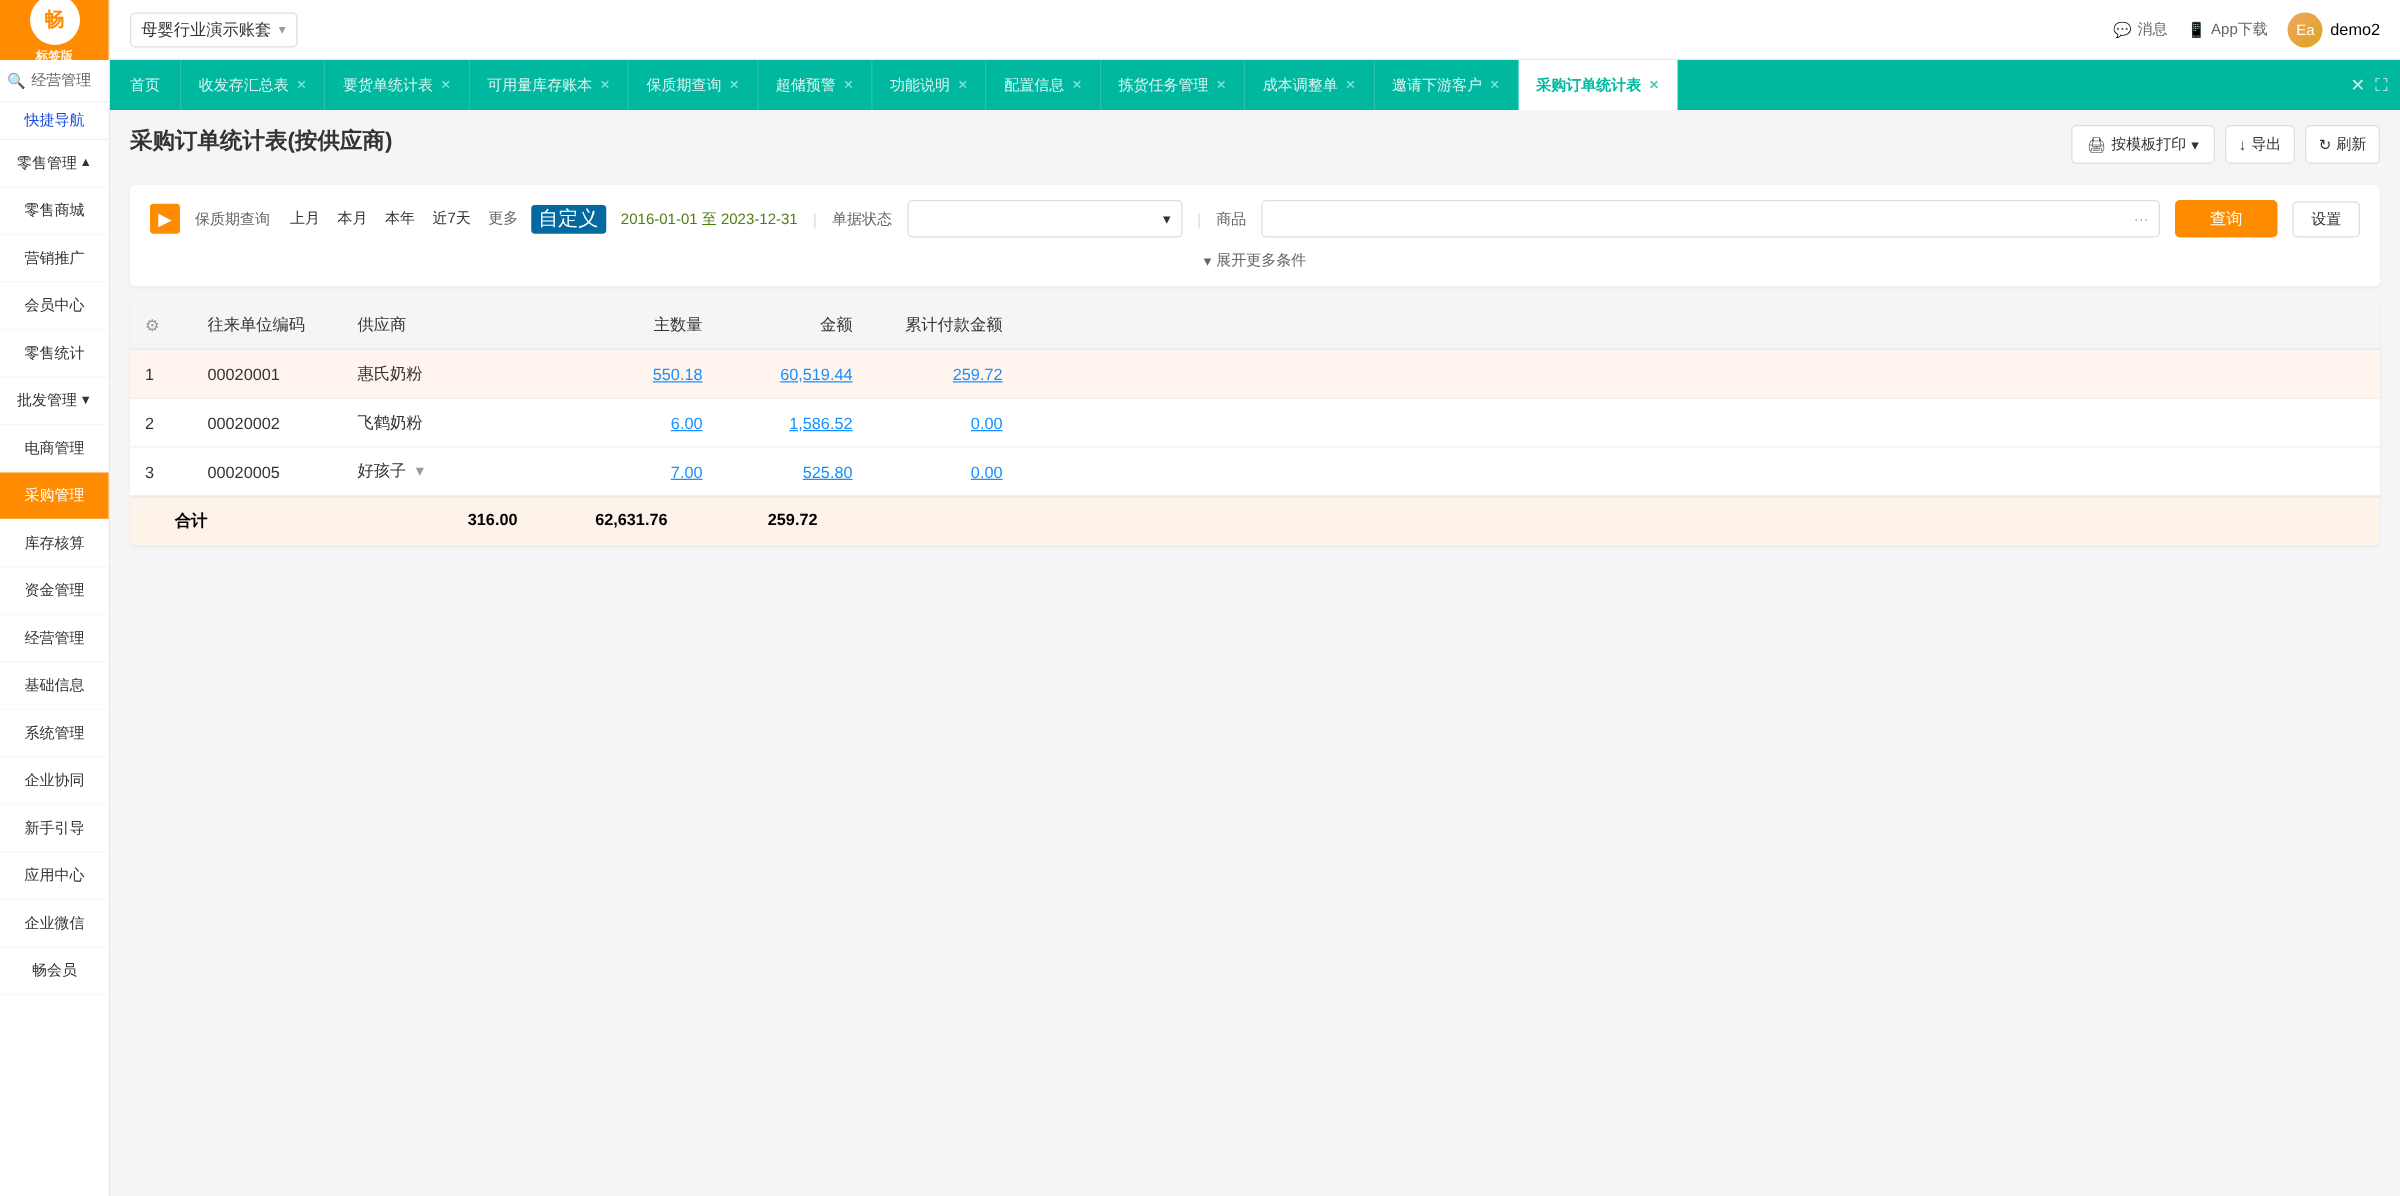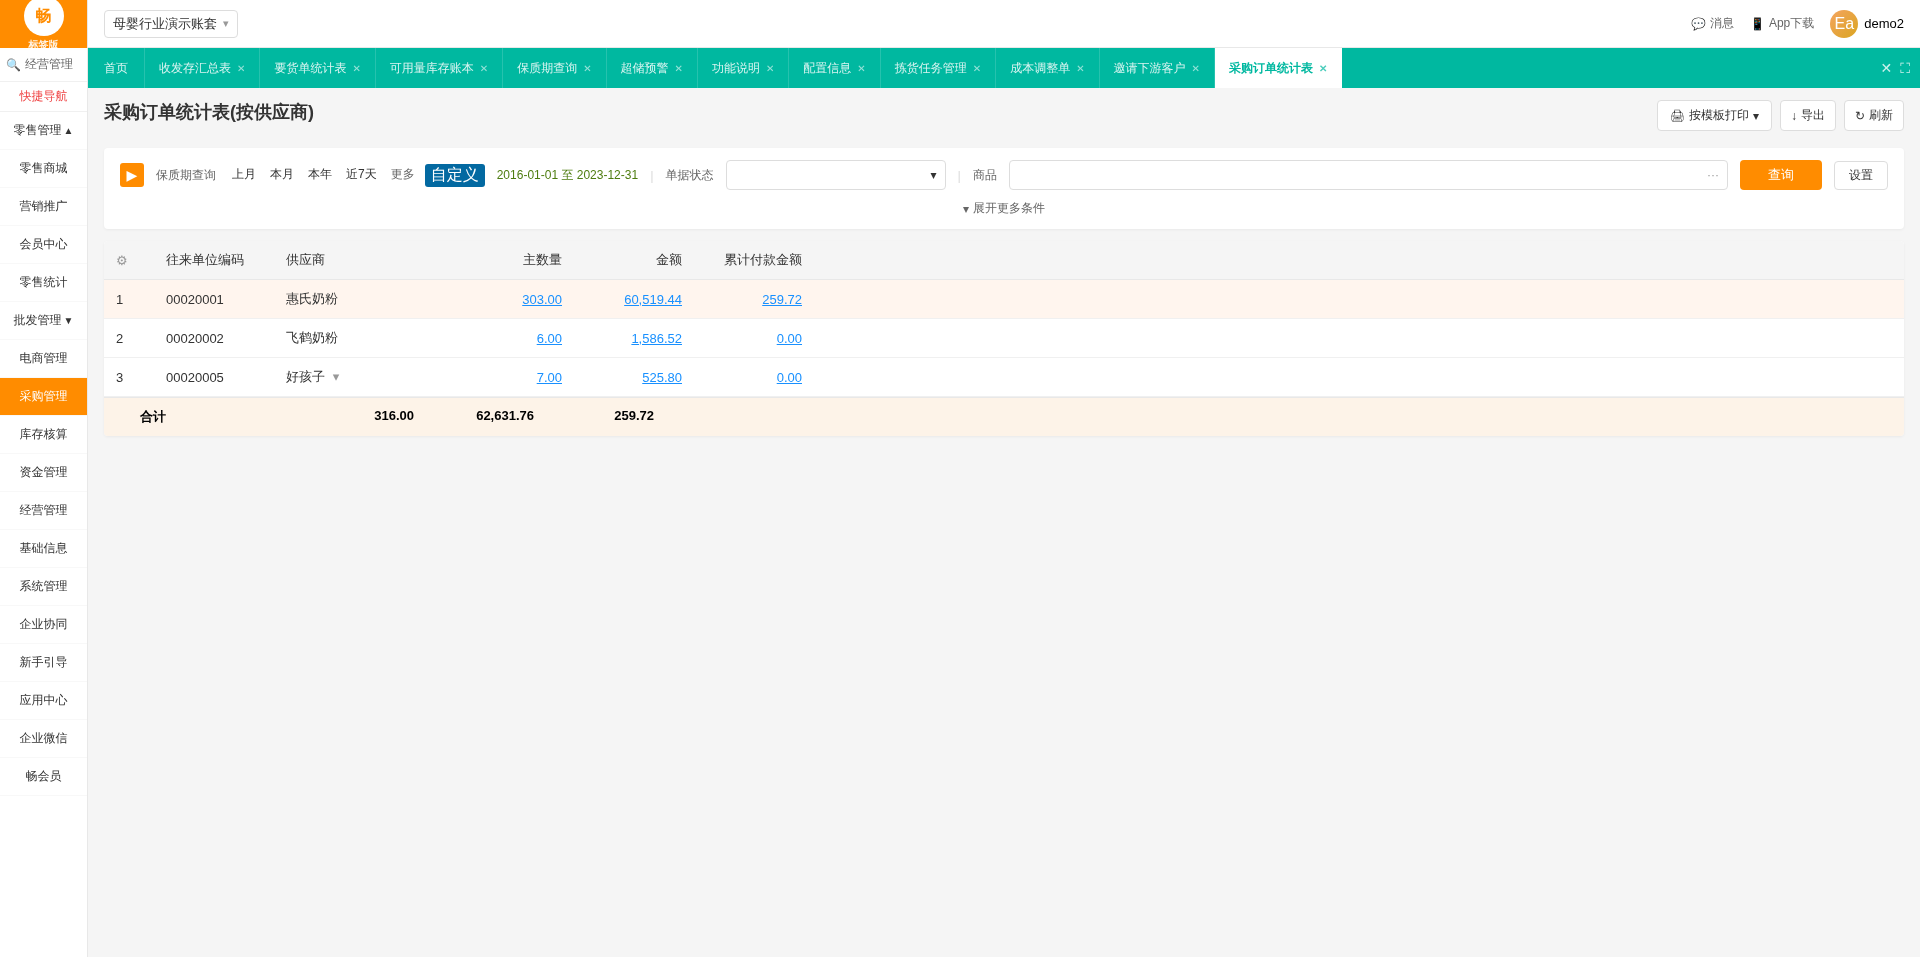--- a/index.html
+++ b/index.html
@@ -32,21 +32,21 @@
       font-size: 12px;
       color: #666;
       cursor: pointer;
       display: flex; align-items: center; gap: 4px;
       border-bottom: 1px solid #f0f0f0;
     }
     .sidebar-nav {
       padding: 6px 0;
       border-bottom: 1px solid #f0f0f0;
       font-size: 12px;
-      color: #ef4444;
+      color: #1d4ed8;
       text-align: center;
       cursor: pointer;
     }
     .sidebar-item {
       padding: 10px 6px;
       font-size: 12px;
       color: #333;
       cursor: pointer;
       text-align: center;
       display: flex; flex-direction: column; align-items: center; gap: 2px;
@@ -414,21 +414,21 @@
       <div class="topbar-msg">
         <span>💬</span>
         <span>消息</span>
       </div>
       <div class="topbar-app">
         <span>📱</span>
         <span>App下载</span>
       </div>
       <div class="topbar-user">
         <div class="topbar-avatar">
-          <span style="font-size:16px;">Ea</span>
+          <span style="font-size:12px;">Ea</span>
         </div>
         <span>demo2</span>
       </div>
     </div>
   </div>
 
   <div class="nav-tabs">
     <div class="nav-tab home">
       <span>首页</span>
     </div>
@@ -563,21 +563,21 @@
         </thead>
         <tbody id="table-body">
         <tr>
       <td class="col-seq">1</td>
       <td class="col-code">00020001</td>
       <td class="col-supplier">
         惠氏奶粉
         
       </td>
       <td class="col-qty num-col">
-        <span class="link-val">303.00</span>
+        <span class="link-val">550.18</span>
       </td>
       <td class="col-amount num-col">
         <span class="link-val">60,519.44</span>
       </td>
       <td class="col-paid num-col">
         <span class="link-val">259.72</span>
       </td>
       <td></td>
     </tr>
             <tr>

